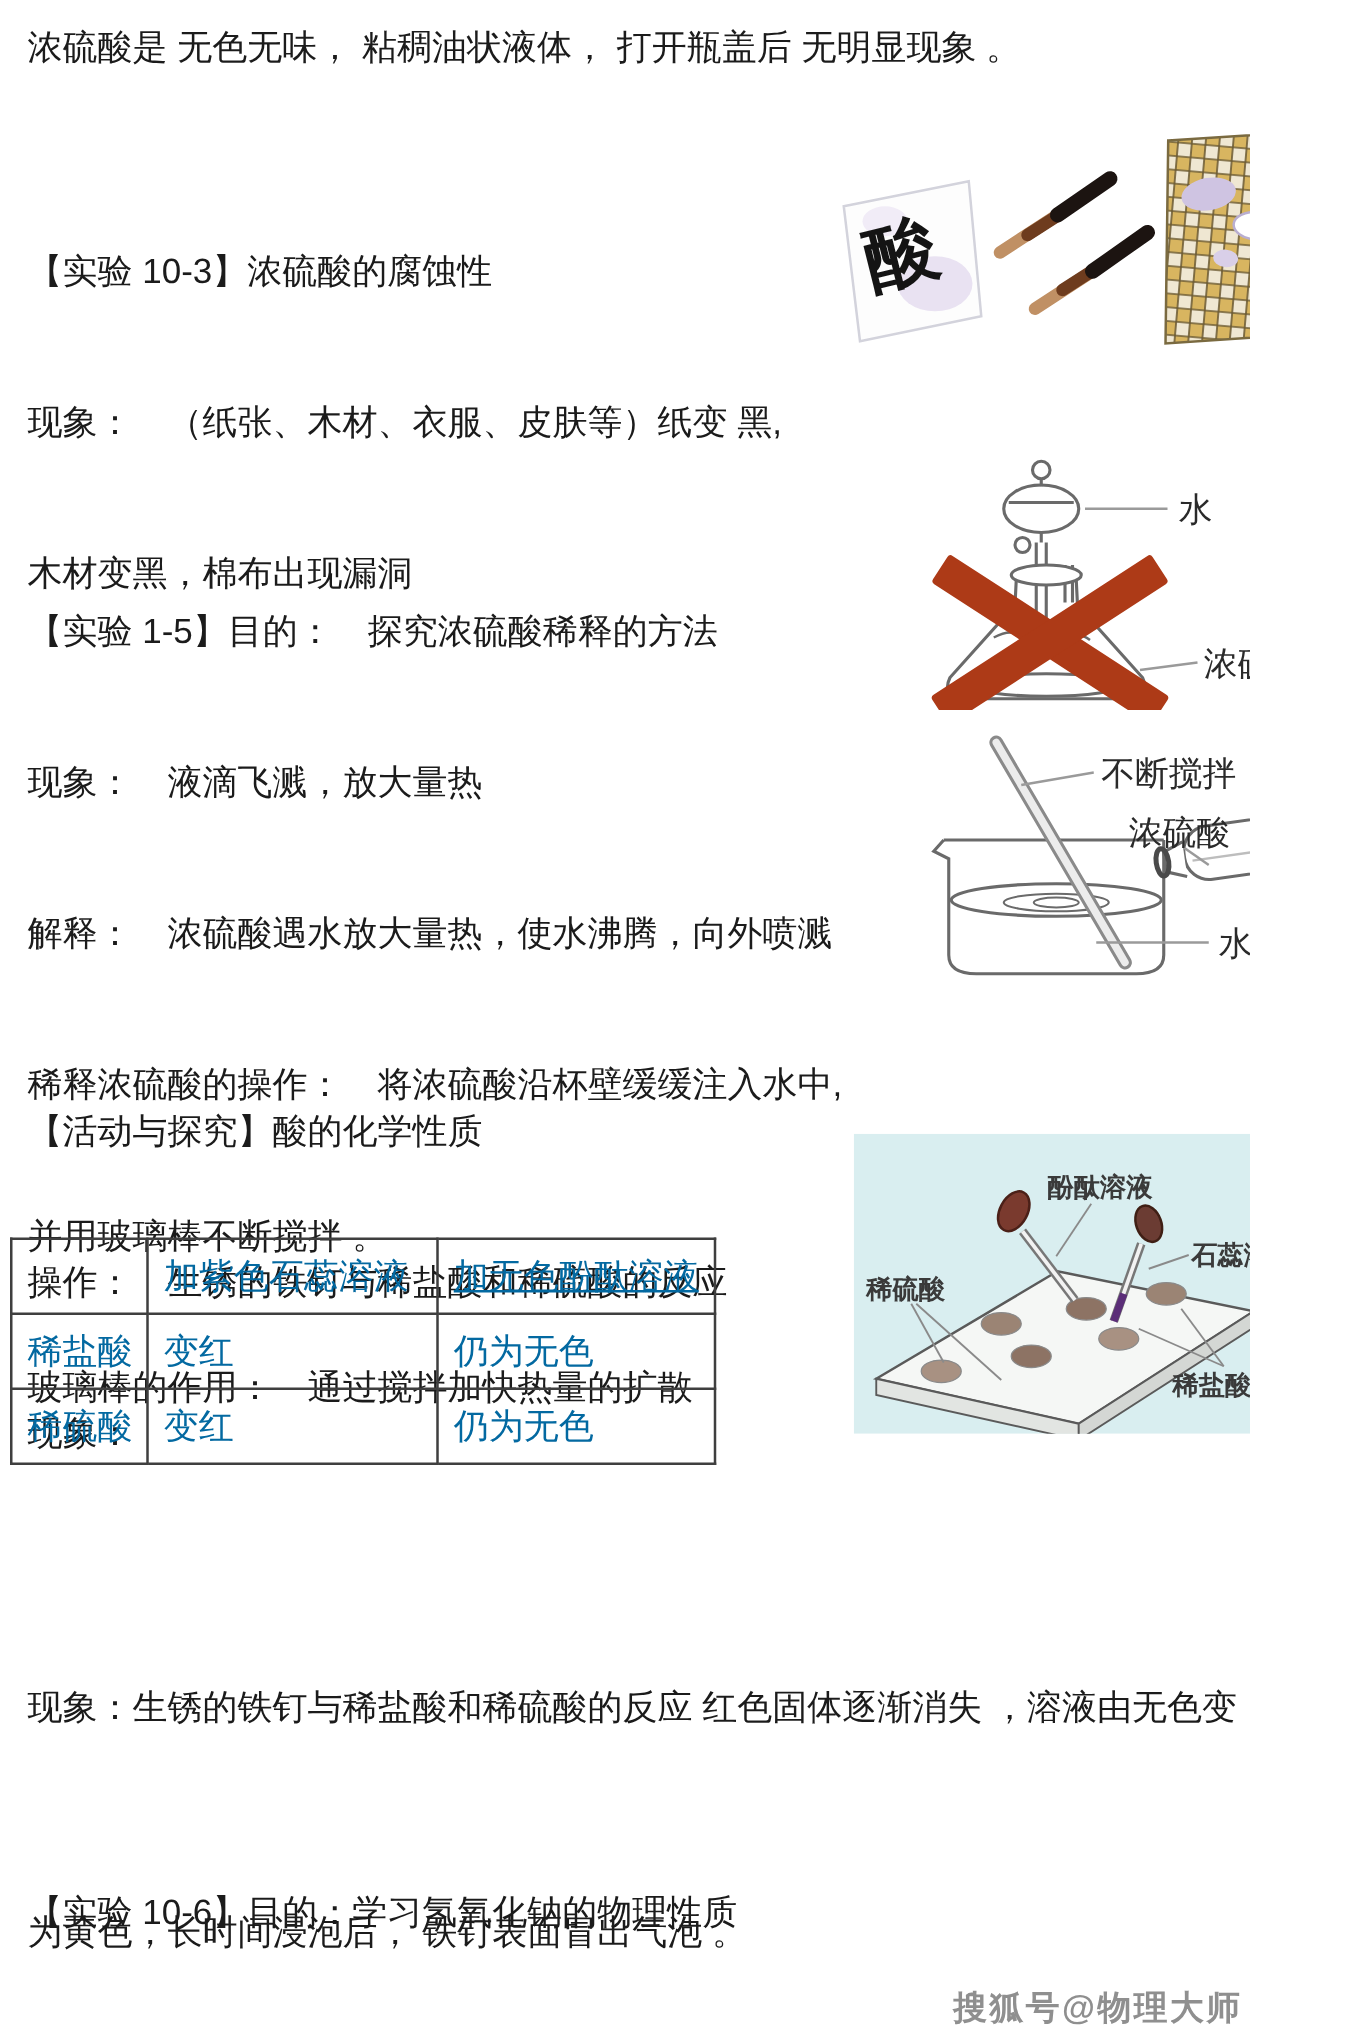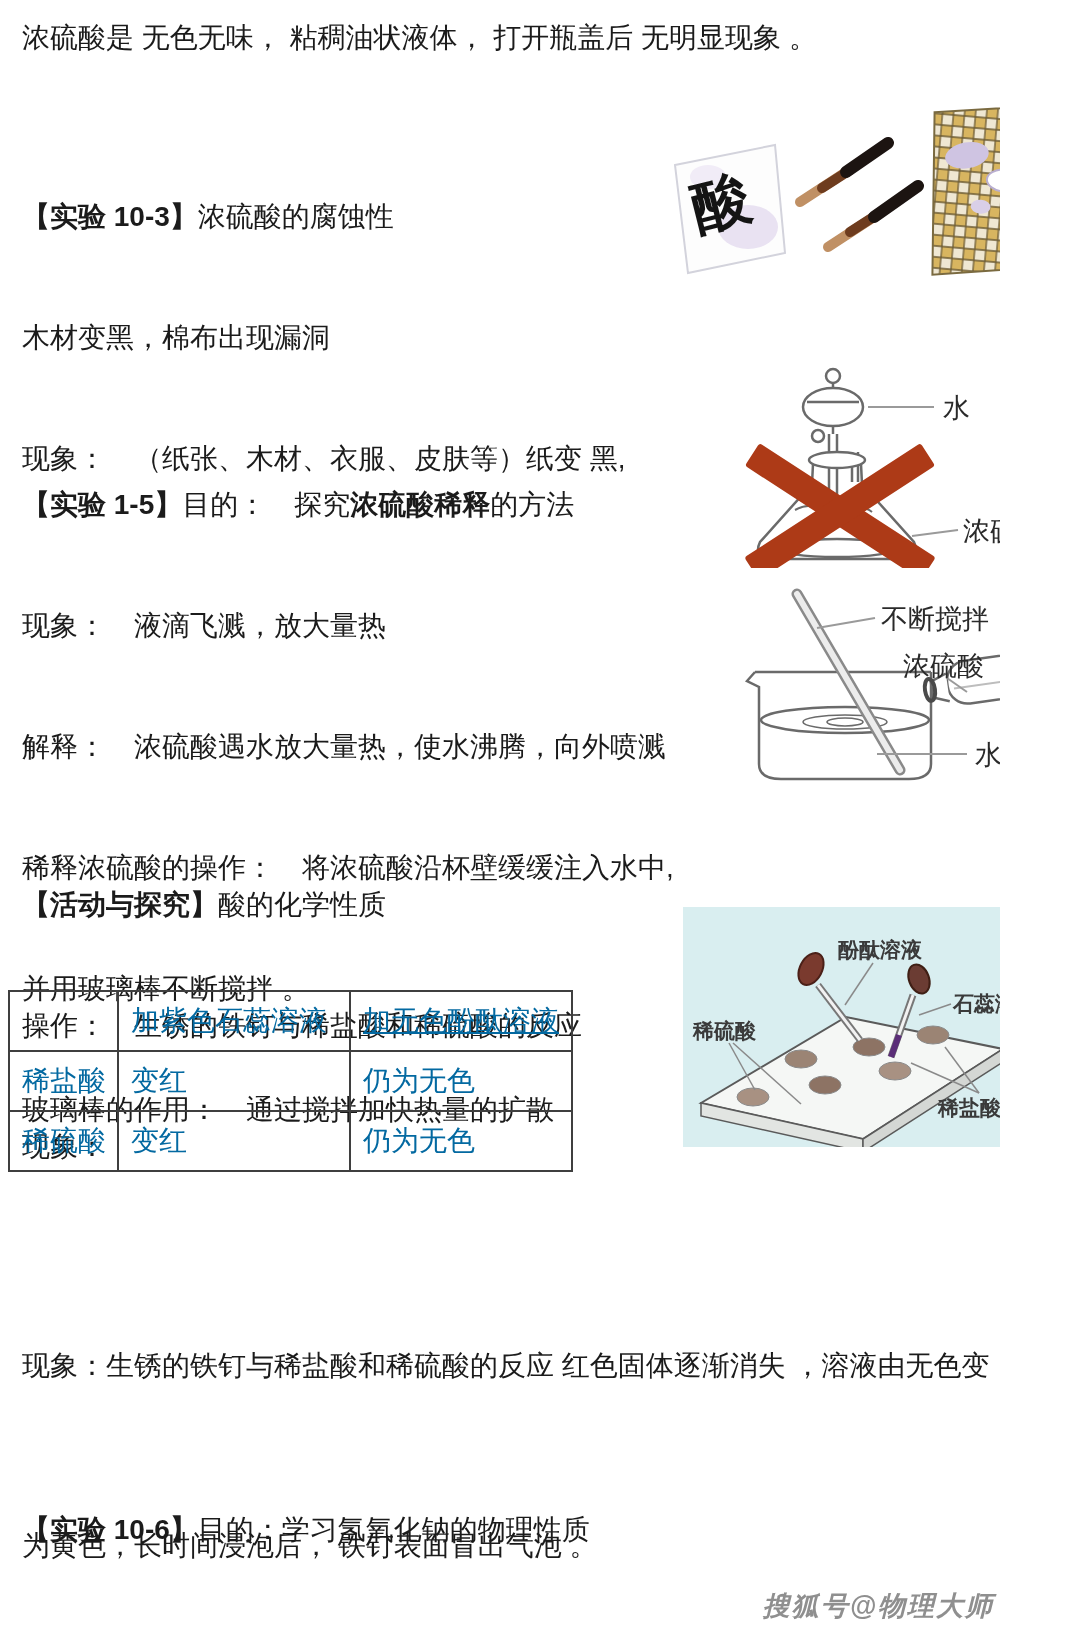--- a/index.html
+++ b/index.html
@@ -1,27 +1,27 @@
 <!DOCTYPE html>
 <html><head>
 <meta charset="utf-8">
 <style>
   html,body{margin:0;padding:0;background:#ffffff;}
   .page{position:relative;width:1000px;height:1633px;background:#ffffff;overflow:hidden;
         font-family:"Liberation Sans",sans-serif;color:#1b1b1b;}
   .t{position:absolute;font-size:28px;white-space:pre;color:#1b1b1b;}
   .block div{height:57px;line-height:57px;}
-  .b{font-weight:700;}
+  .b{font-weight:400;}
   .fig{position:absolute;}
   table.grid{position:absolute;left:8px;top:990px;border-collapse:collapse;table-layout:fixed;}
   table.grid td,table.grid th{border:2px solid #3f3f3f;font-size:28px;font-weight:400;
         text-align:left;vertical-align:middle;padding:0 0 0 12px;height:58px;color:#0369a1;}
   .c1{width:95px;}.c2{width:218px;}.c3{width:208px;text-decoration:underline;}
   .watermark{position:absolute;right:6px;top:1588px;font-size:27px;font-weight:700;
-        color:#8f8f8f;letter-spacing:2px;text-shadow:1px 1px 0 #ffffff;font-style:italic;}
+        color:#8f8f8f;letter-spacing:2px;text-shadow:1px 1px 0 #ffffff;}
   svg text{font-family:"Liberation Sans",sans-serif;}
 </style>
 </head>
 <body>
 
 <div class="page">
 
   <div class="t" style="left:22px;top:18px;line-height:40px;">浓硫酸是 无色无味， 粘稠油状液体， 打开瓶盖后 无明显现象 。</div>
 
   <svg class="fig" style="left:650px;top:85px;" width="400" height="215" viewBox="0 0 400 215">
@@ -50,22 +50,22 @@
     <g transform="rotate(5 335 105)">
       <polygon points="278,32 384,16 392,178 290,194" fill="url(#checker)" stroke="#7a6a40" stroke-width="2"></polygon>
       <ellipse cx="314" cy="72" rx="22" ry="13" fill="#cfc4e2" transform="rotate(-15 314 72)"></ellipse>
       <ellipse cx="354" cy="94" rx="18" ry="11" fill="#ffffff" stroke="#b9aed0" stroke-width="2"></ellipse>
       <ellipse cx="332" cy="122" rx="10" ry="7" fill="#d9cfe8"></ellipse>
     </g>
   </svg>
 
   <div class="t block" style="left:22px;top:124px;">
     <div><span class="b">【实验 10-3】</span><span>浓硫酸的腐蚀性</span></div>
+    <div>现象：　（纸张、木材、衣服、皮肤等）纸变 黑,</div>
     <div>木材变黑，棉布出现漏洞</div>
-    <div>现象：　（纸张、木材、衣服、皮肤等）纸变 黑,</div>
   </div>
 
   <svg class="fig" style="left:700px;top:360px;" width="380" height="208" viewBox="0 0 380 208">
     <g stroke="#6a6a6a" stroke-width="2.5" fill="none">
       <circle cx="133" cy="16" r="7"></circle>
       <line x1="133" y1="23" x2="133" y2="29"></line>
       <ellipse cx="133" cy="47" rx="30" ry="19"></ellipse>
       <line x1="107" y1="42" x2="159" y2="42"></line>
       <line x1="133" y1="66" x2="133" y2="74"></line>
       <circle cx="118" cy="76" r="6"></circle>

